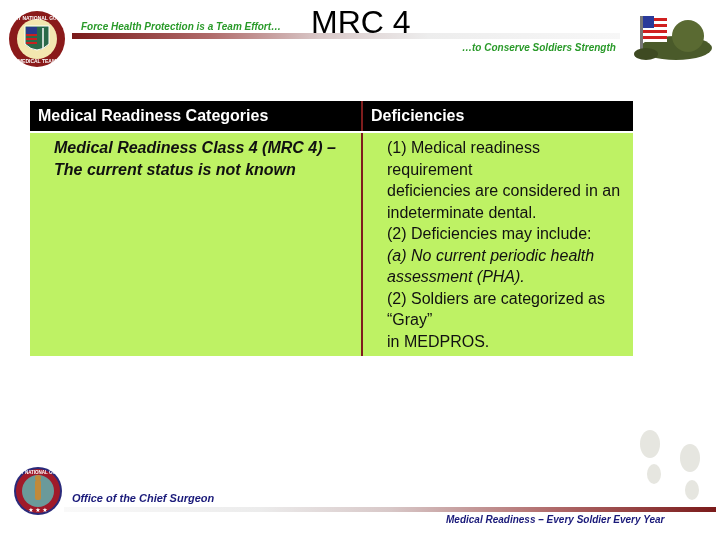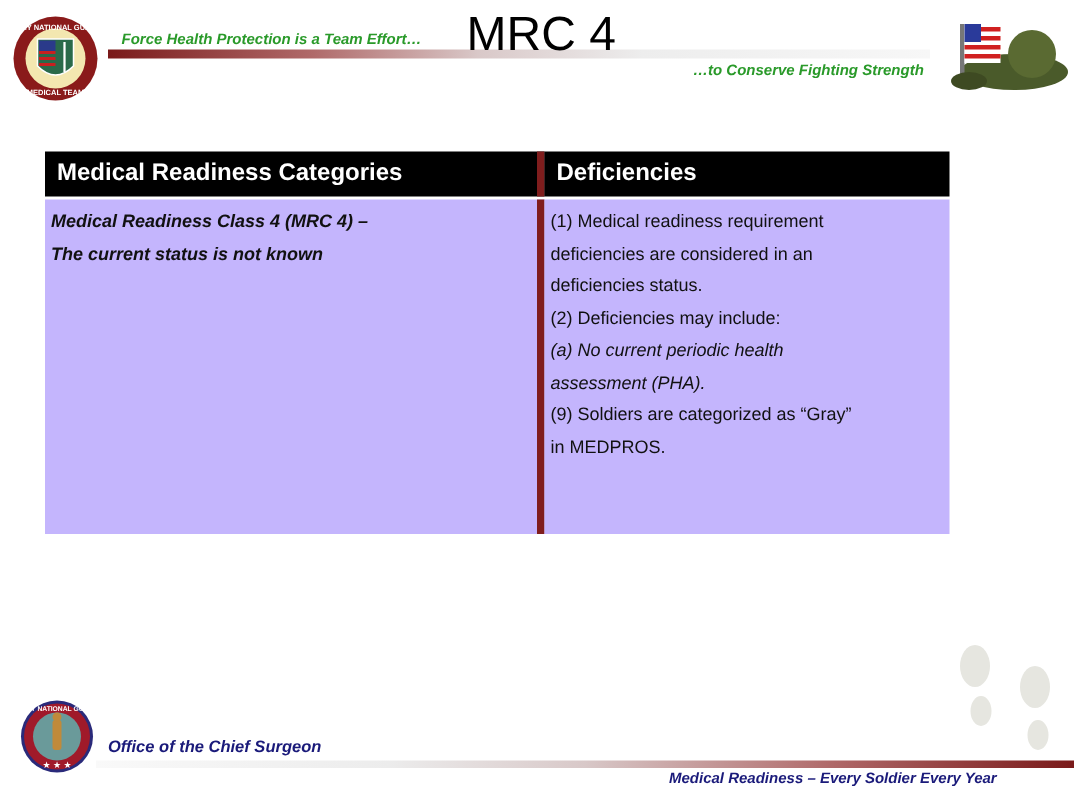--- a/index.html
+++ b/index.html
@@ -12,22 +12,22 @@
     .title { left: 311px; top: 4px; font-size: 32px; color: #000; white-space: nowrap; letter-spacing: 0px; }
     .rule-top { left: 72px; top: 33px; width: 548px; height: 6px;
       background: linear-gradient(to right, #7a1a1a 0%, #b06a6a 25%, #d9c8c8 45%, #ededed 65%, #f7f7f7 100%); }
     .tagline-right { left: 462px; top: 42px; font-size: 10px; font-weight: bold; font-style: italic; color: #2a9a2a; white-space: nowrap; }
     .flag-art { left: 626px; top: 10px; width: 88px; height: 54px; }
 
     
     .tbl { left: 30px; top: 101px; width: 666px; }
     .row { display: flex; }
     .th { background: #000; color: #fff; font-weight: bold; font-size: 16px; height: 30px; box-sizing: border-box; padding: 6px 8px 0 8px; }
-    .td { background: #c4b5fd; font-size: 12px; line-height: 21.5px; color: #111; box-sizing: border-box; padding: 4px 8px 0 4px; height: 223px; }
-    .col1 { width: 333px; border-right: 5px solid #7f1d1d; }
+    .td { background: #bef264; font-size: 16px; line-height: 21.5px; color: #111; box-sizing: border-box; padding: 4px 8px 0 24px; height: 223px; }
+    .col1 { width: 333px; border-right: 2px solid #7f1d1d; }
     .col2 { width: 270px; }
     .sep { height: 2px; background: #fff; }
     .bi { font-weight: bold; font-style: italic; }
     .it { font-style: italic; }
     .line { display: block; }
 
     
     .footprints { left: 632px; top: 428px; width: 80px; height: 76px; }
     .logo-bottom { left: 13px; top: 466px; width: 50px; height: 50px; }
     .footer-office { left: 72px; top: 492px; font-size: 11px; font-weight: bold; font-style: italic; color: #1a1a7a; white-space: nowrap; }
@@ -48,21 +48,21 @@
     <rect x="18" y="28" width="11" height="2" fill="#c82020"></rect>
     <rect x="18" y="32" width="11" height="2" fill="#c82020"></rect>
     <line x1="35" y1="18" x2="35" y2="38" stroke="#fff" stroke-width="1.5"></line>
     <text x="29" y="10" font-size="5" fill="#fff" text-anchor="middle" font-family="Liberation Sans, sans-serif" font-weight="bold">ARMY NATIONAL GUARD</text>
     <text x="29" y="53" font-size="5" fill="#fff" text-anchor="middle" font-family="Liberation Sans, sans-serif" font-weight="bold">MEDICAL TEAM</text>
   </svg>
 </div>
 <div class="abs tagline-left">Force Health Protection is a Team Effort…</div>
 <div class="abs rule-top"></div>
 <div class="abs title">MRC 4</div>
-<div class="abs tagline-right">…to Conserve Fighting Strength</div>
+<div class="abs tagline-right">…to Conserve Soldiers Strength</div>
 <div class="abs flag-art">
   <svg width="88" height="54" viewBox="0 0 88 54">
     <ellipse cx="50" cy="38" rx="36" ry="12" fill="#4a5a2a"></ellipse>
     <ellipse cx="62" cy="26" rx="16" ry="16" fill="#5a6a32"></ellipse>
     <rect x="14" y="6" width="3" height="34" fill="#777"></rect>
     <rect x="17" y="6" width="24" height="26" fill="#fff"></rect>
     <rect x="17" y="6" width="11" height="12" fill="#2a3a9a"></rect>
     <rect x="17" y="20" width="24" height="3" fill="#d02020"></rect>
     <rect x="17" y="26" width="24" height="3" fill="#d02020"></rect>
     <rect x="28" y="8" width="13" height="3" fill="#d02020"></rect>
@@ -78,25 +78,25 @@
   </div>
   <div class="sep"></div>
   <div class="row">
     <div class="td col1 bi">
       <span class="line">Medical Readiness Class 4 (MRC 4) –</span>
       <span class="line">The current status is not known</span>
     </div>
     <div class="td col2">
       <span class="line">(1) Medical readiness requirement</span>
       <span class="line">deficiencies are considered in an</span>
-      <span class="line">deficiencies status.</span>
+      <span class="line">indeterminate dental.</span>
       <span class="line">(2) Deficiencies may include:</span>
       <span class="line it">(a) No current periodic health</span>
       <span class="line it">assessment (PHA).</span>
-      <span class="line">(9) Soldiers are categorized as “Gray”</span>
+      <span class="line">(2) Soldiers are categorized as “Gray”</span>
       <span class="line">in MEDPROS.</span>
     </div>
   </div>
 </div>
 
 <div class="abs footprints">
   <svg width="80" height="76" viewBox="0 0 80 76">
     <g fill="#e6e6e0">
       <ellipse cx="18" cy="16" rx="10" ry="14"></ellipse>
       <ellipse cx="22" cy="46" rx="7" ry="10"></ellipse>

